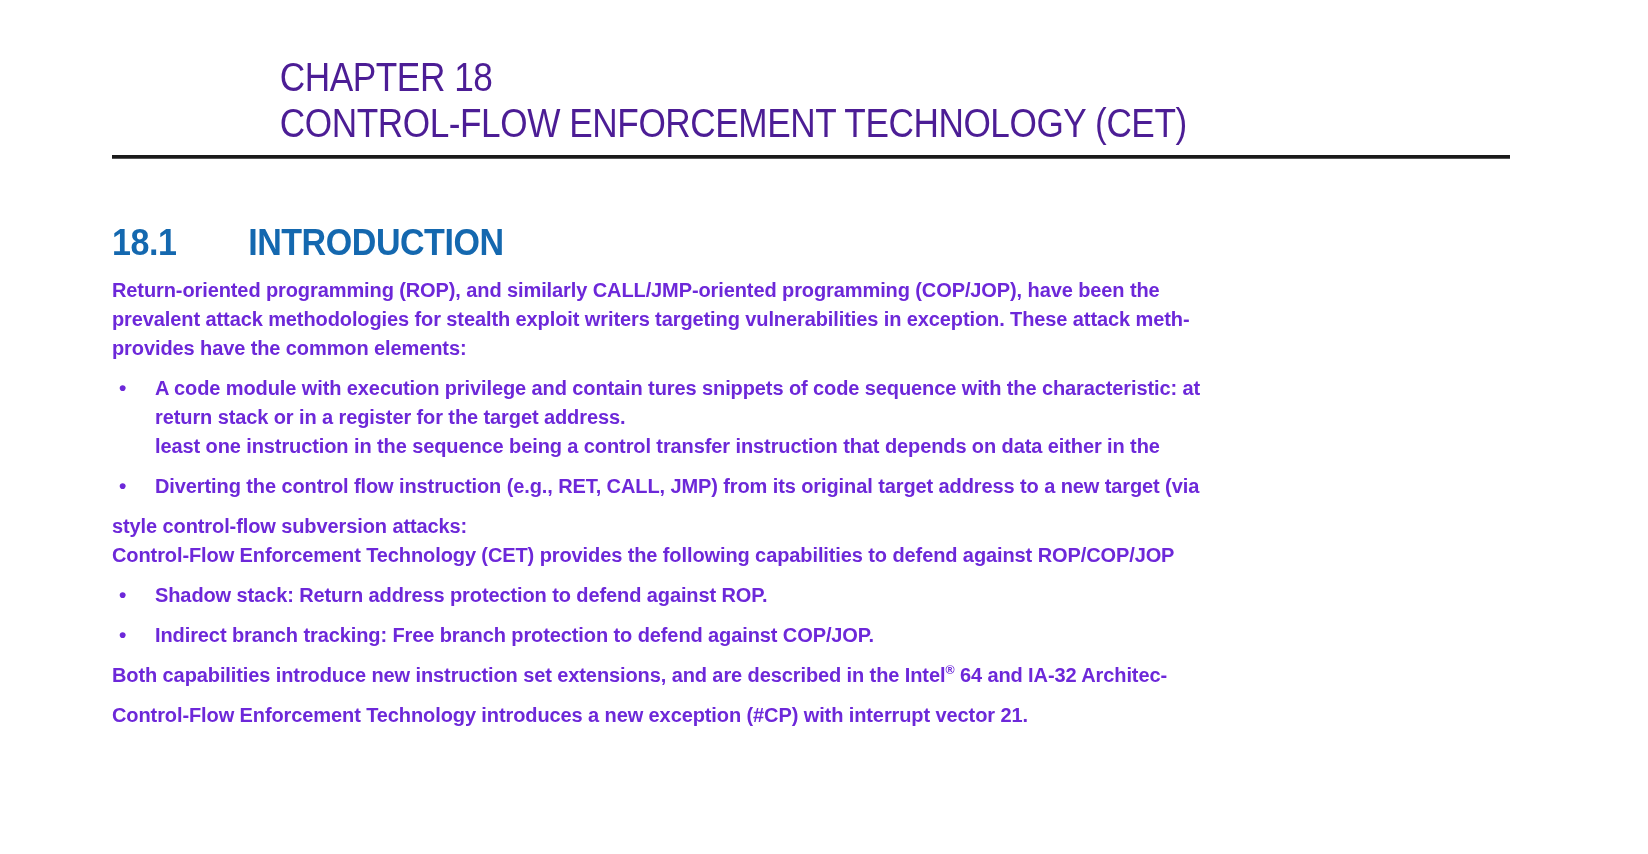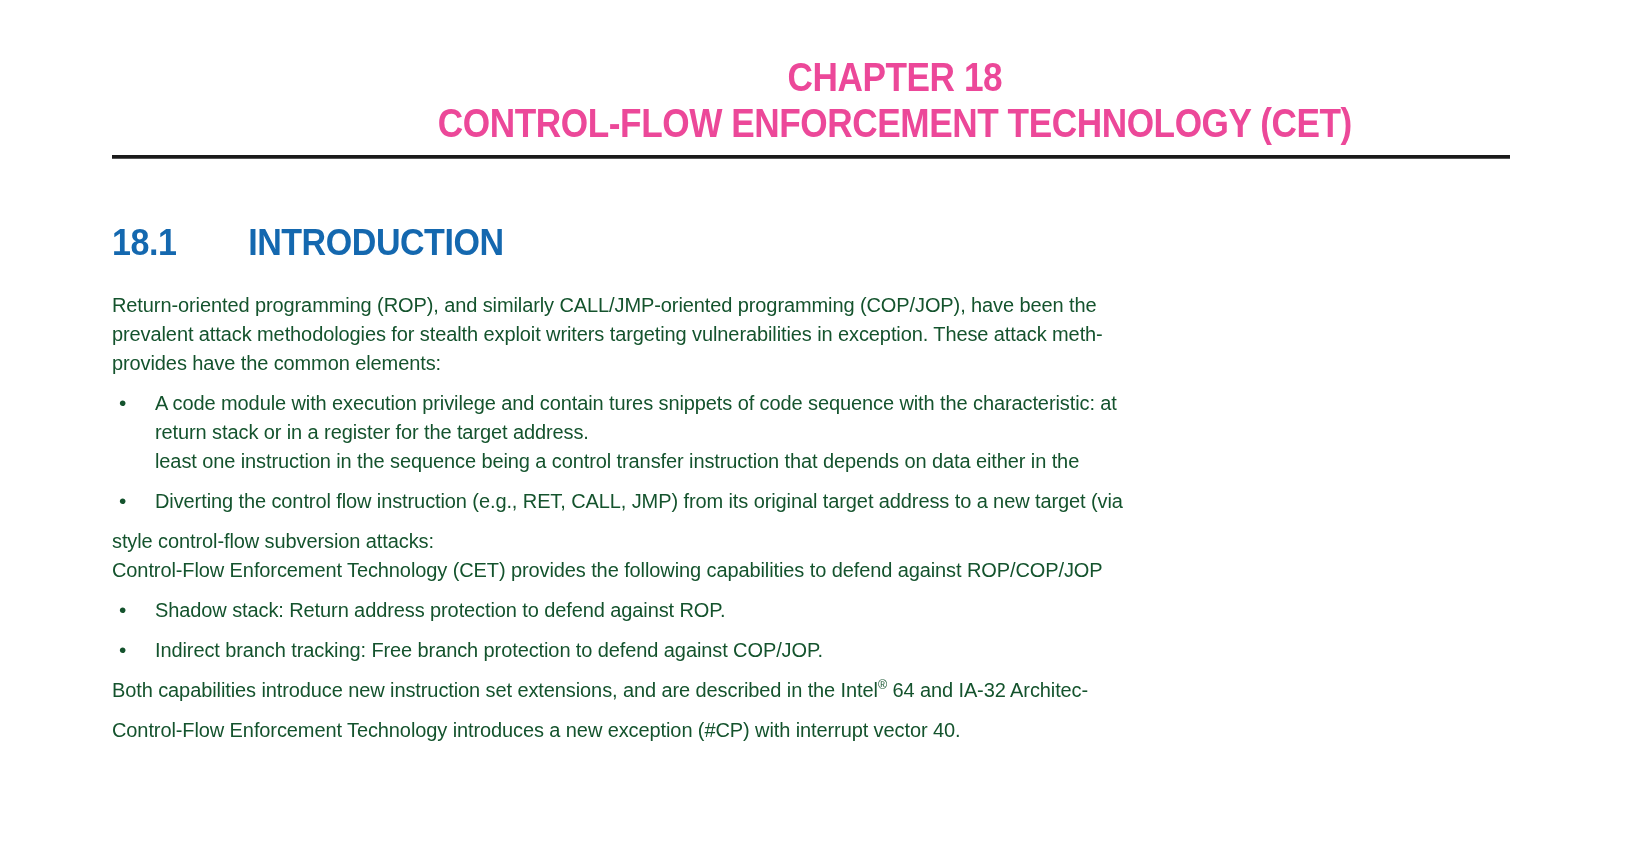--- a/index.html
+++ b/index.html
@@ -11,23 +11,23 @@
     color: #141414;
     overflow: hidden;
   }
   .page {
     width: 1648px;
     height: 854px;
     padding: 54px 138px 40px 112px;
   }
   
   .chapter-header {
-    text-align: center;
-    color: #ec4899;
-    font-weight: bold;
+    text-align: left;
+    color: #4c1d95;
+    font-weight: normal;
   }
   .chapter-line {
     font-size: 40px;
     line-height: 46px;
     letter-spacing: -0.5px;
     transform: scaleX(0.88);
     transform-origin: 100% 50%;
     white-space: nowrap;
   }
   .rule {
@@ -47,25 +47,26 @@
     transform: scaleX(0.92);
     transform-origin: 0 50%;
     white-space: nowrap;
   }
   .section-number {
     display: inline-block;
     min-width: 148px;
   }
   
   .body-text {
-    margin-top: 28px;
+    margin-top: 13px;
     font-size: 20px;
     line-height: 29px;
     letter-spacing: -0.1px;
-    color: #14532d;
+    color: #6d28d9;
+    font-weight: bold;
   }
   .para { margin-bottom: 11px; }
   .ln { display: block; white-space: nowrap; }
   .bullet {
     position: relative;
     padding-left: 43px;
     margin-bottom: 11px;
   }
   .bullet .marker {
     position: absolute;
@@ -124,17 +125,17 @@
     <div class="bullet">
       <span class="marker">•</span>
       <span class="ln">Indirect branch tracking: Free branch protection to defend against COP/JOP.</span>
     </div>
 
     <div class="para">
       <span class="ln">Both capabilities introduce new instruction set extensions, and are described in the Intel<sup>®</sup> 64 and IA-32 Architec-</span>
     </div>
 
     <div class="para">
-      <span class="ln">Control-Flow Enforcement Technology introduces a new exception (#CP) with interrupt vector 40.</span>
+      <span class="ln">Control-Flow Enforcement Technology introduces a new exception (#CP) with interrupt vector 21.</span>
     </div>
 
   </div>
 </div>
 
 </body></html>

